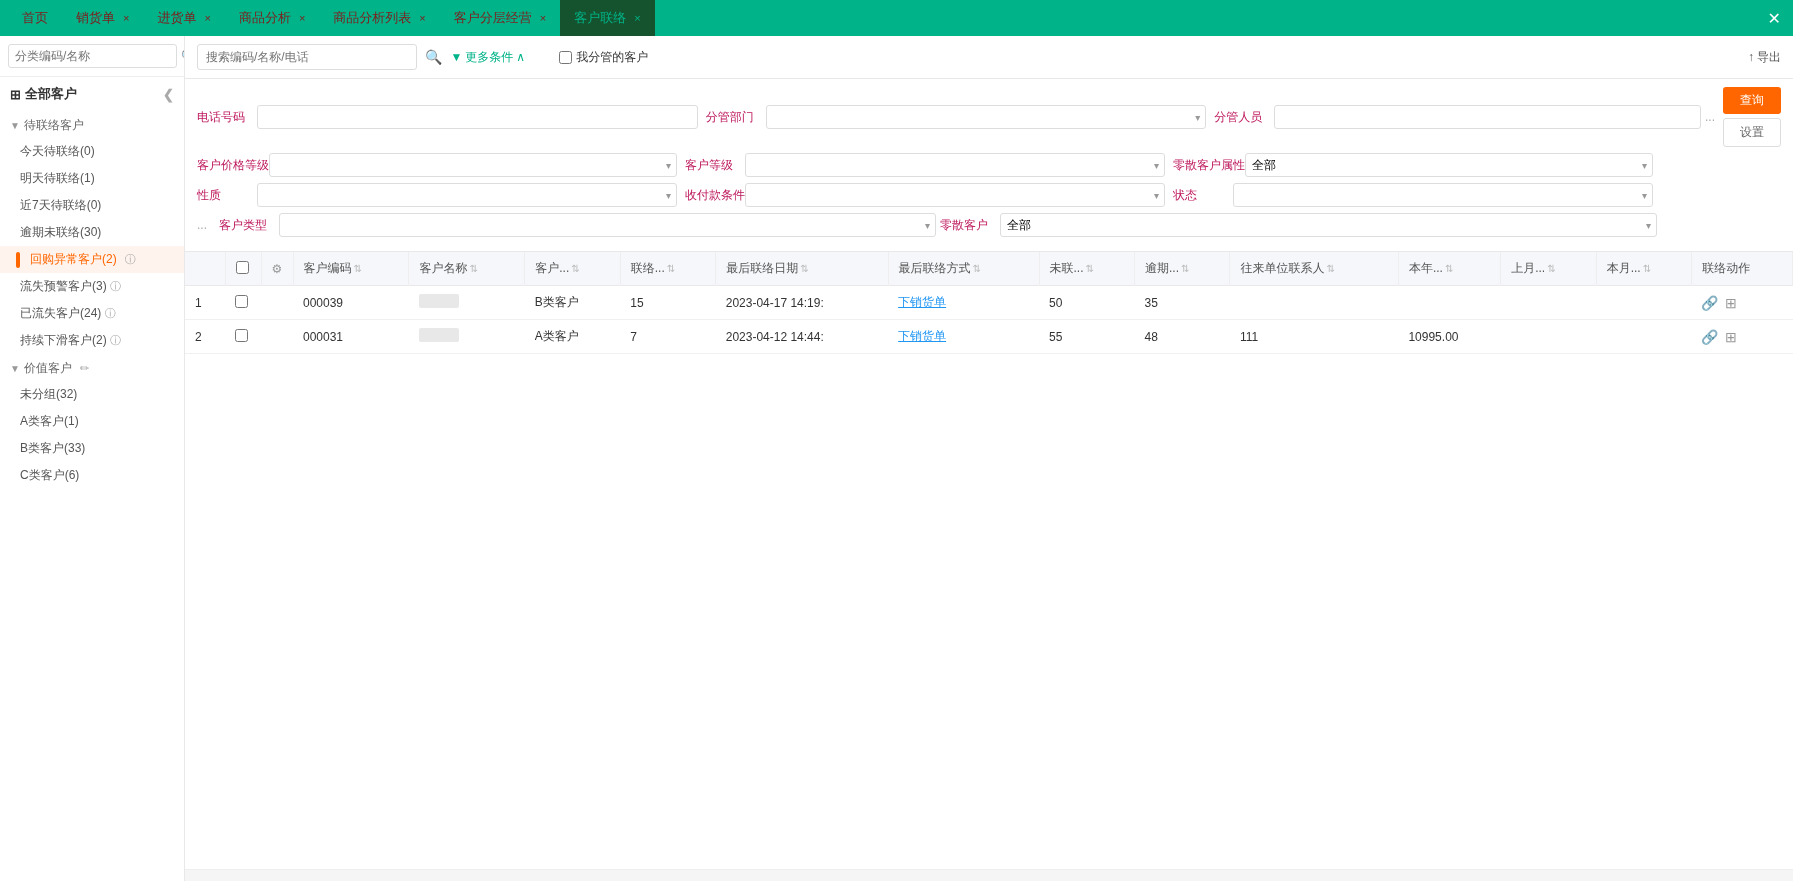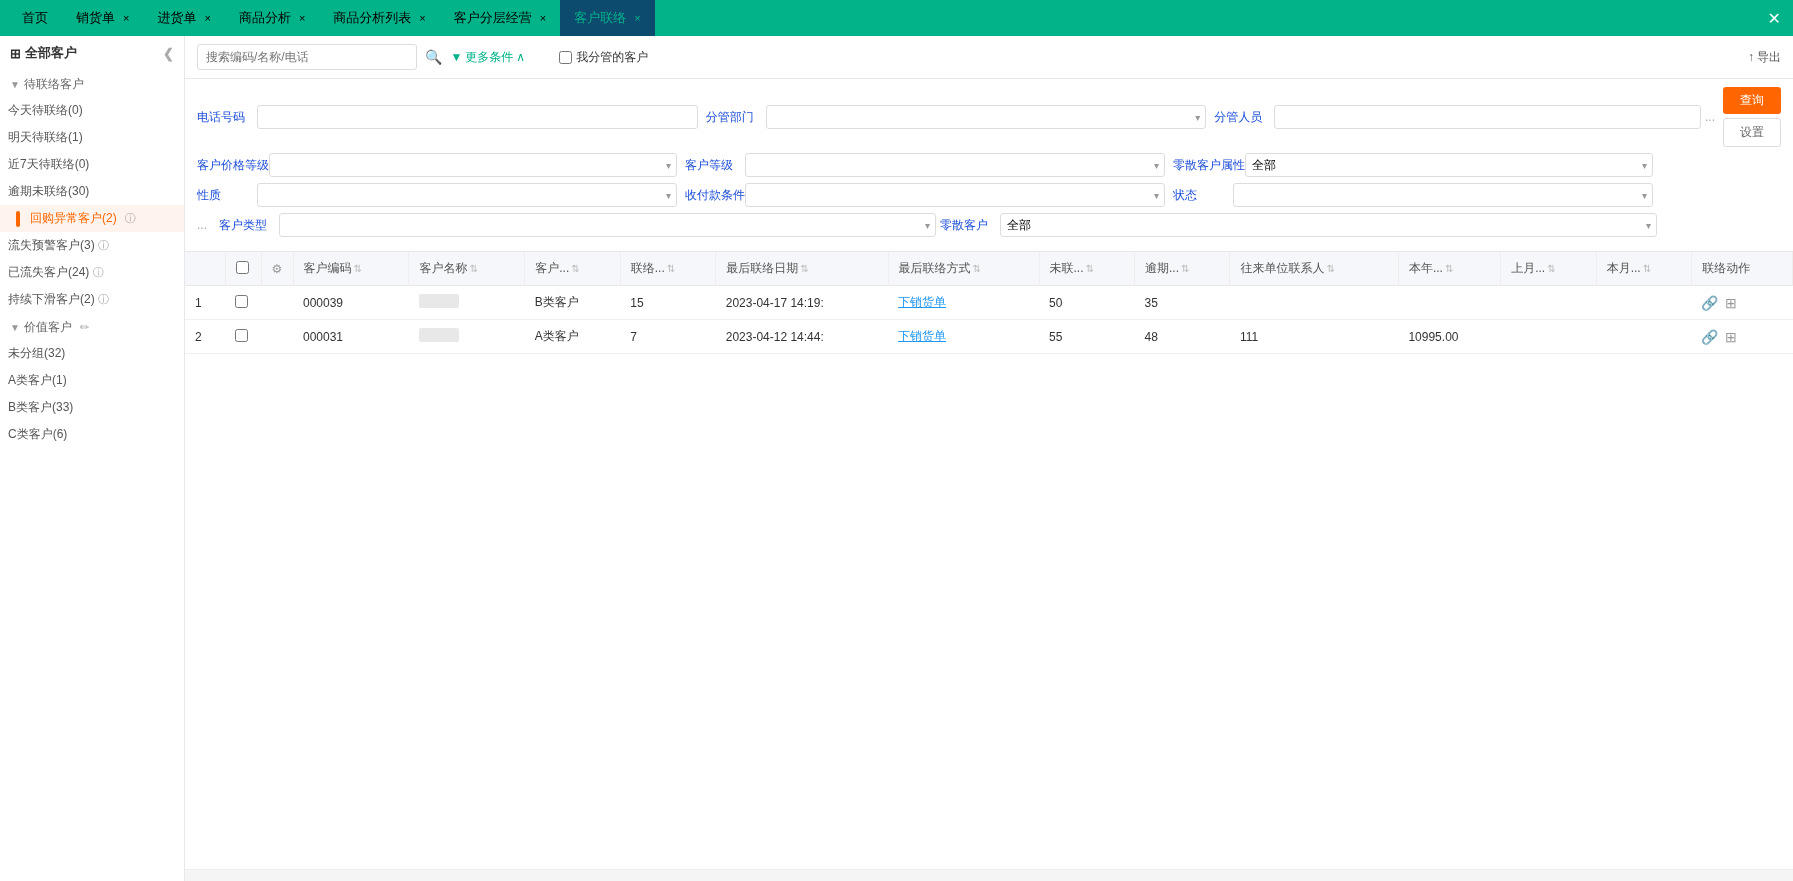--- a/index.html
+++ b/index.html
@@ -8,32 +8,32 @@
     
     .top-nav {
       background: #00b389;
       height: 36px;
       display: flex;
       align-items: center;
       padding: 0 8px;
       position: relative;
     }
     .top-nav .nav-item {
-      color: #000000;
+      color: #7f1d1d;
       padding: 0 14px;
       height: 36px;
       line-height: 36px;
       cursor: pointer;
       font-size: 13px;
       display: flex;
       align-items: center;
       gap: 4px;
     }
     .top-nav .nav-item.active {
-      background: #0c4a6e;
+      background: #14532d;
       color: #00b389;
     }
     .top-nav .nav-item .close-icon {
       font-size: 11px;
       margin-left: 4px;
     }
     .top-nav .top-close {
       position: absolute;
       right: 12px;
       color: #fff;
@@ -100,21 +100,21 @@
       display: flex;
       align-items: center;
       gap: 4px;
       cursor: pointer;
     }
     .sidebar-group-title .triangle {
       font-size: 10px;
       color: #999;
     }
     .sidebar-item {
-      padding: 5px 10px 5px 8px;
+      padding: 5px 10px 5px 20px;
       cursor: pointer;
       color: #555;
       font-size: 12px;
       white-space: nowrap;
     }
     .sidebar-item-group {
       padding: 5px 10px 5px 16px;
       cursor: pointer;
       color: #555;
       font-size: 12px;
@@ -191,21 +191,21 @@
       margin-bottom: 6px;
     }
     .filter-row:last-child { margin-bottom: 0; }
     .filter-field {
       display: flex;
       align-items: center;
       flex: 1;
       min-width: 0;
     }
     .filter-label {
-      color: #1d4ed8;
+      color: #be185d;
       font-size: 12px;
       white-space: nowrap;
       min-width: 60px;
     }
     .filter-input {
       flex: 1;
       border: 1px solid #ddd;
       border-radius: 3px;
       padding: 4px 6px;
       font-size: 12px;
@@ -420,20 +420,24 @@
   <div class="nav-item active">
     <span>客户联络</span>
     <span class="close-icon">×</span>
   </div>
   <span class="top-close">✕</span>
 </div>
 
 <div class="main-layout">
 
   <div class="sidebar">
+    <div class="sidebar-search">
+      <input type="text" placeholder="分类编码/名称" style="">
+      <span class="search-btn">🔍</span>
+    </div>
 
     <div class="sidebar-section-header">
       <div class="header-left">
         <span>⊞</span>
         <span>全部客户</span>
       </div>
       <span class="sidebar-collapse-btn">❮</span>
     </div>
 
     <div class="sidebar-group-title">

